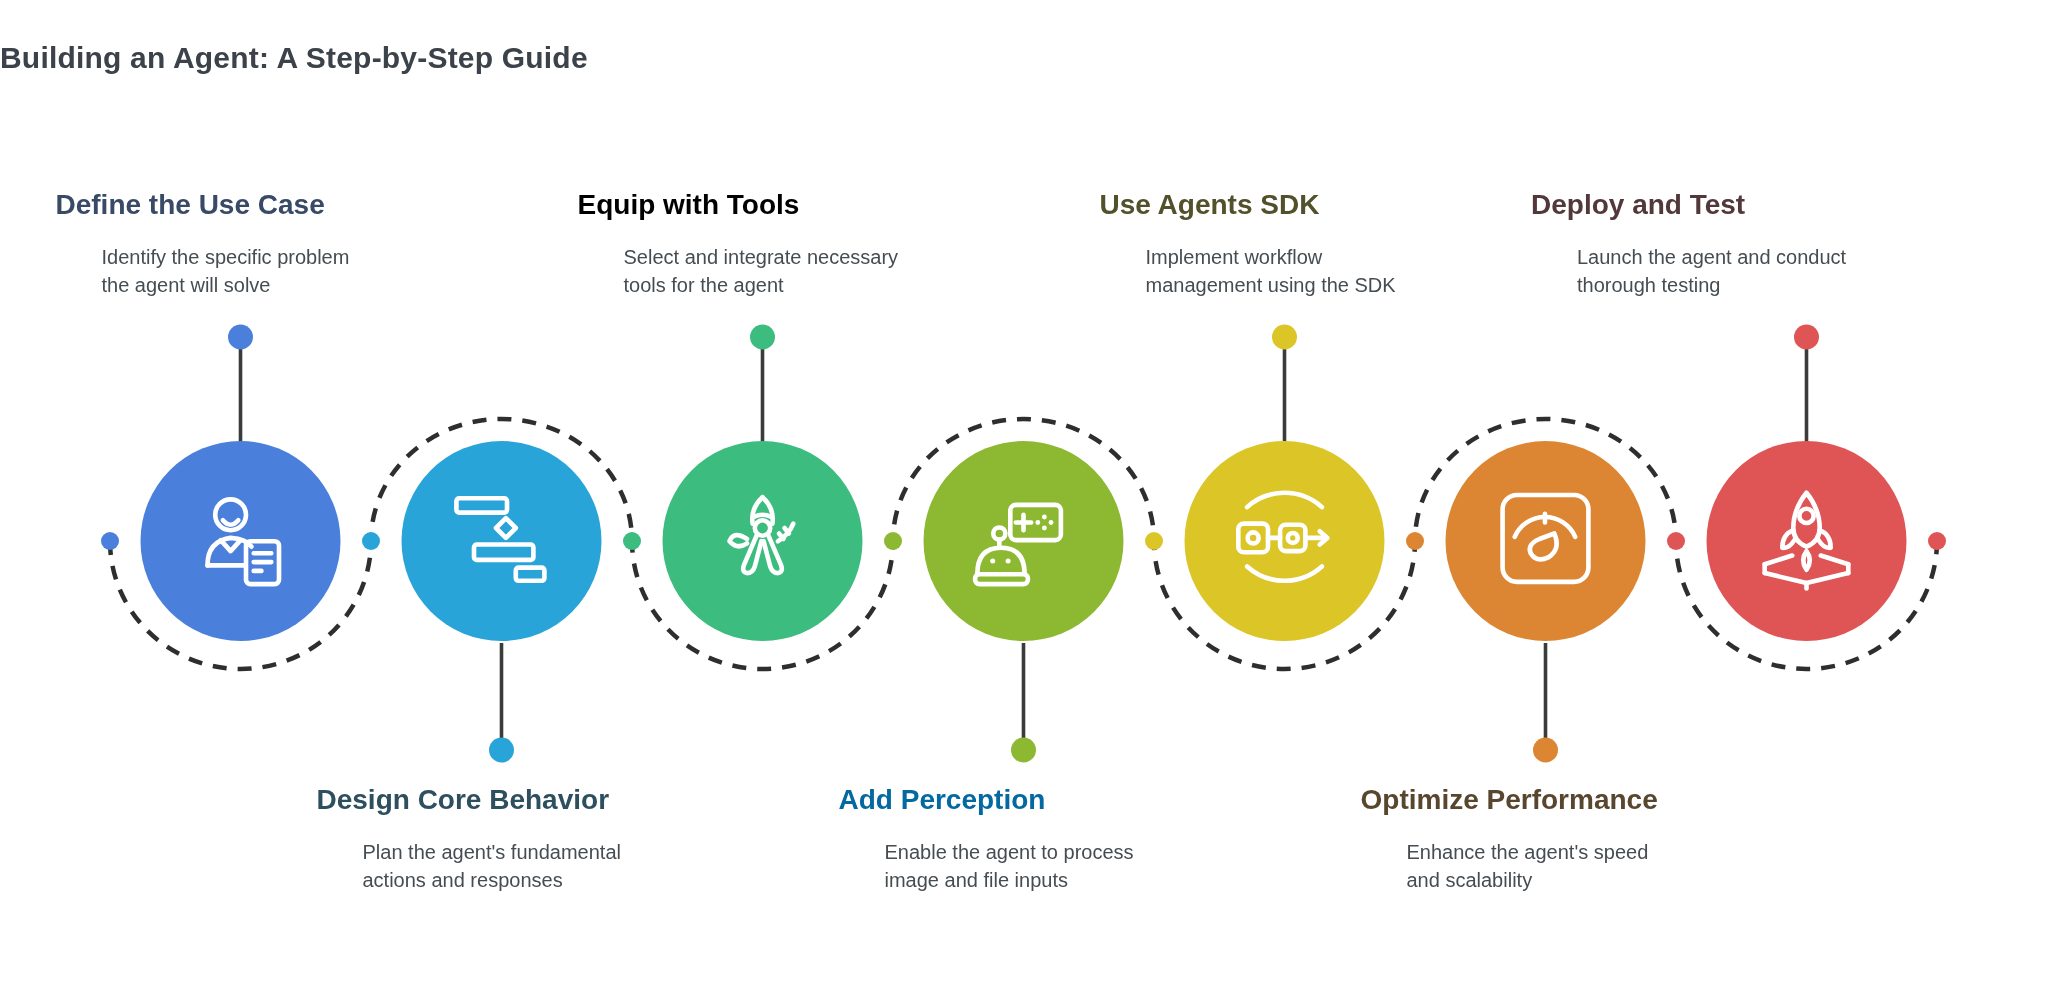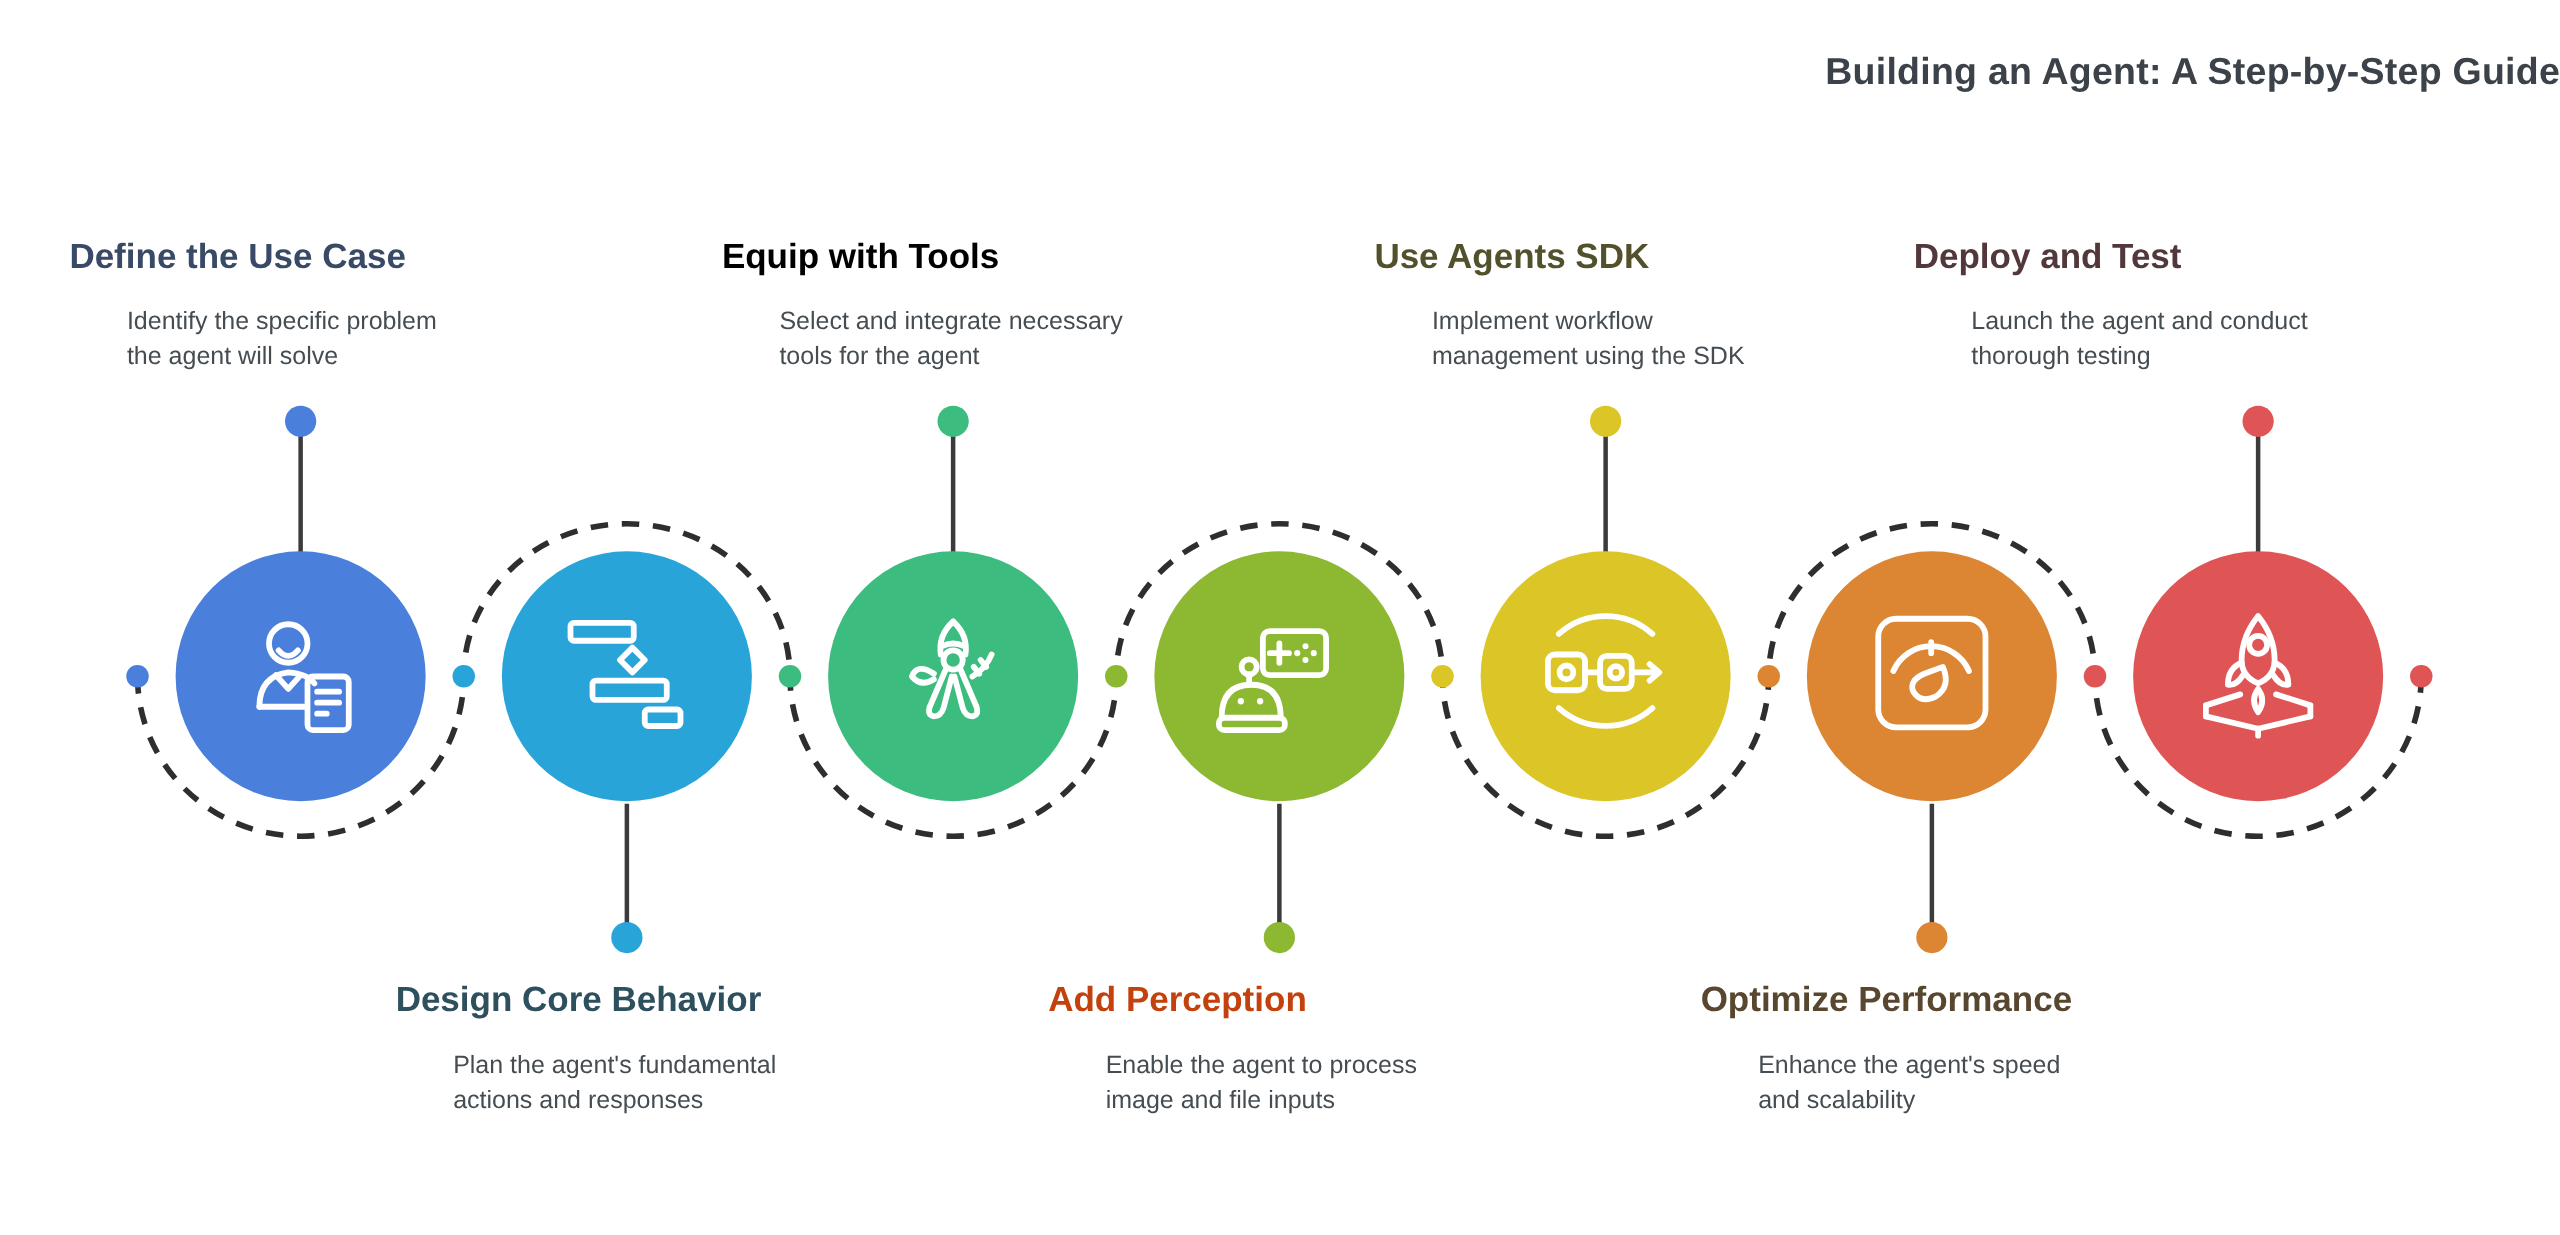--- a/index.html
+++ b/index.html
@@ -1,19 +1,19 @@
 <!DOCTYPE html>
 <html style="--desc: #454d52;"><head>
 <meta charset="utf-8">
 <style>
   html,body{margin:0;padding:0;background:#fff;}
   .canvas{position:relative;width:2048px;height:988px;background:#ffffff;
           font-family:"Liberation Sans",sans-serif;overflow:hidden;}
   #diagram-svg{position:absolute;left:0;top:0;}
-  .page-title{position:absolute;top:41px;left:0;width:100%;text-align:right;margin:0;
+  .page-title{position:absolute;top:41px;left:0;width:100%;text-align:left;margin:0;
               font-size:30px;font-weight:700;letter-spacing:.2px;}
   .step-text{position:absolute;width:370px;text-align:left;}
   .pos-top{top:188px;}
   .pos-bottom{top:783px;}
   .step-title{font-size:28px;font-weight:700;line-height:33px;margin:0 0 22px 0;}
   .step-desc{font-size:20px;line-height:28px;max-width:278px;margin:0 auto;color:var(--desc,#454d52);}
 </style>
 </head>
 <body>
 
@@ -140,21 +140,21 @@
       </div>
       <div class="step-text pos-bottom" style="left: 316.5px;">
         <div class="step-title" style="color:#2e4f5e">Design Core Behavior</div>
         <div class="step-desc">Plan the agent's fundamental actions and responses</div>
       </div>
       <div class="step-text pos-top" style="left: 577.5px;">
         <div class="step-title" style="color:#000000">Equip with Tools</div>
         <div class="step-desc">Select and integrate necessary tools for the agent</div>
       </div>
       <div class="step-text pos-bottom" style="left: 838.5px;">
-        <div class="step-title" style="color:#c2410c">Add Perception</div>
+        <div class="step-title" style="color:#0369a1">Add Perception</div>
         <div class="step-desc">Enable the agent to process image and file inputs</div>
       </div>
       <div class="step-text pos-top" style="left: 1099.5px;">
         <div class="step-title" style="color:#52512b">Use Agents SDK</div>
         <div class="step-desc">Implement workflow management using the SDK</div>
       </div>
       <div class="step-text pos-bottom" style="left: 1360.5px;">
         <div class="step-title" style="color:#58462f">Optimize Performance</div>
         <div class="step-desc">Enhance the agent's speed and scalability</div>
       </div>

